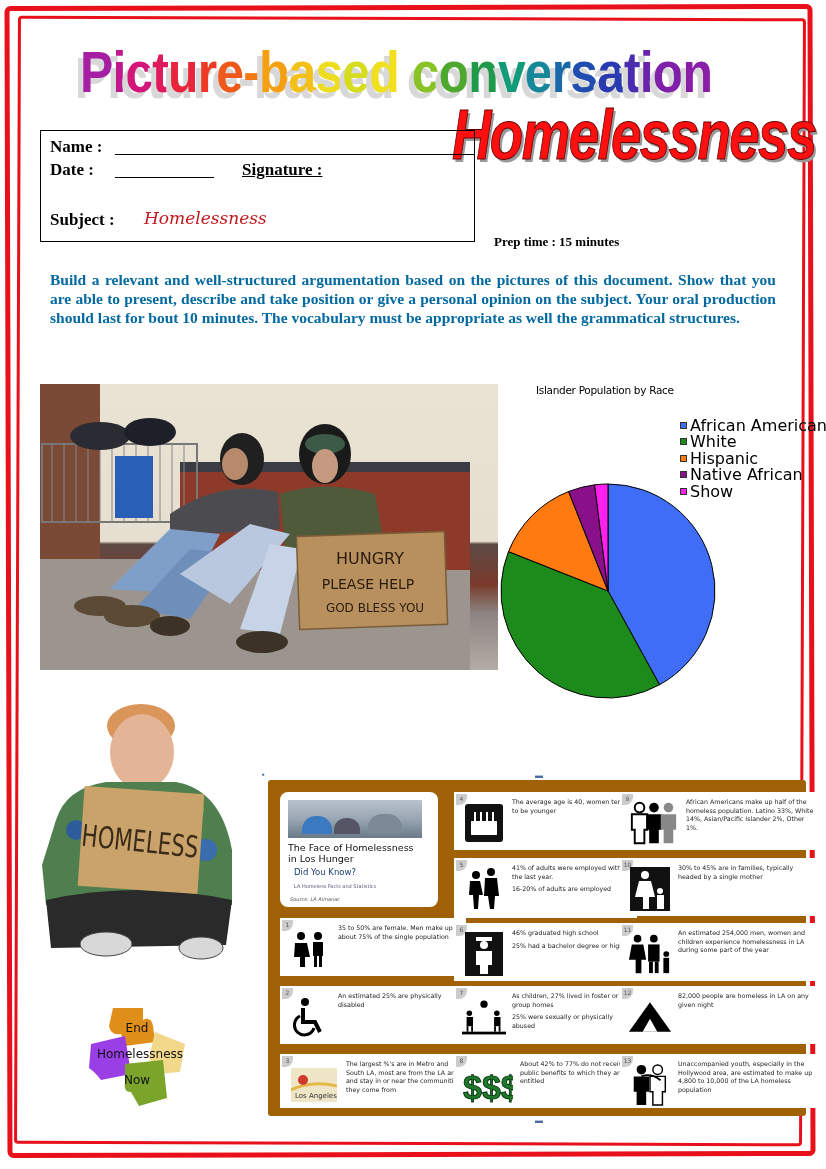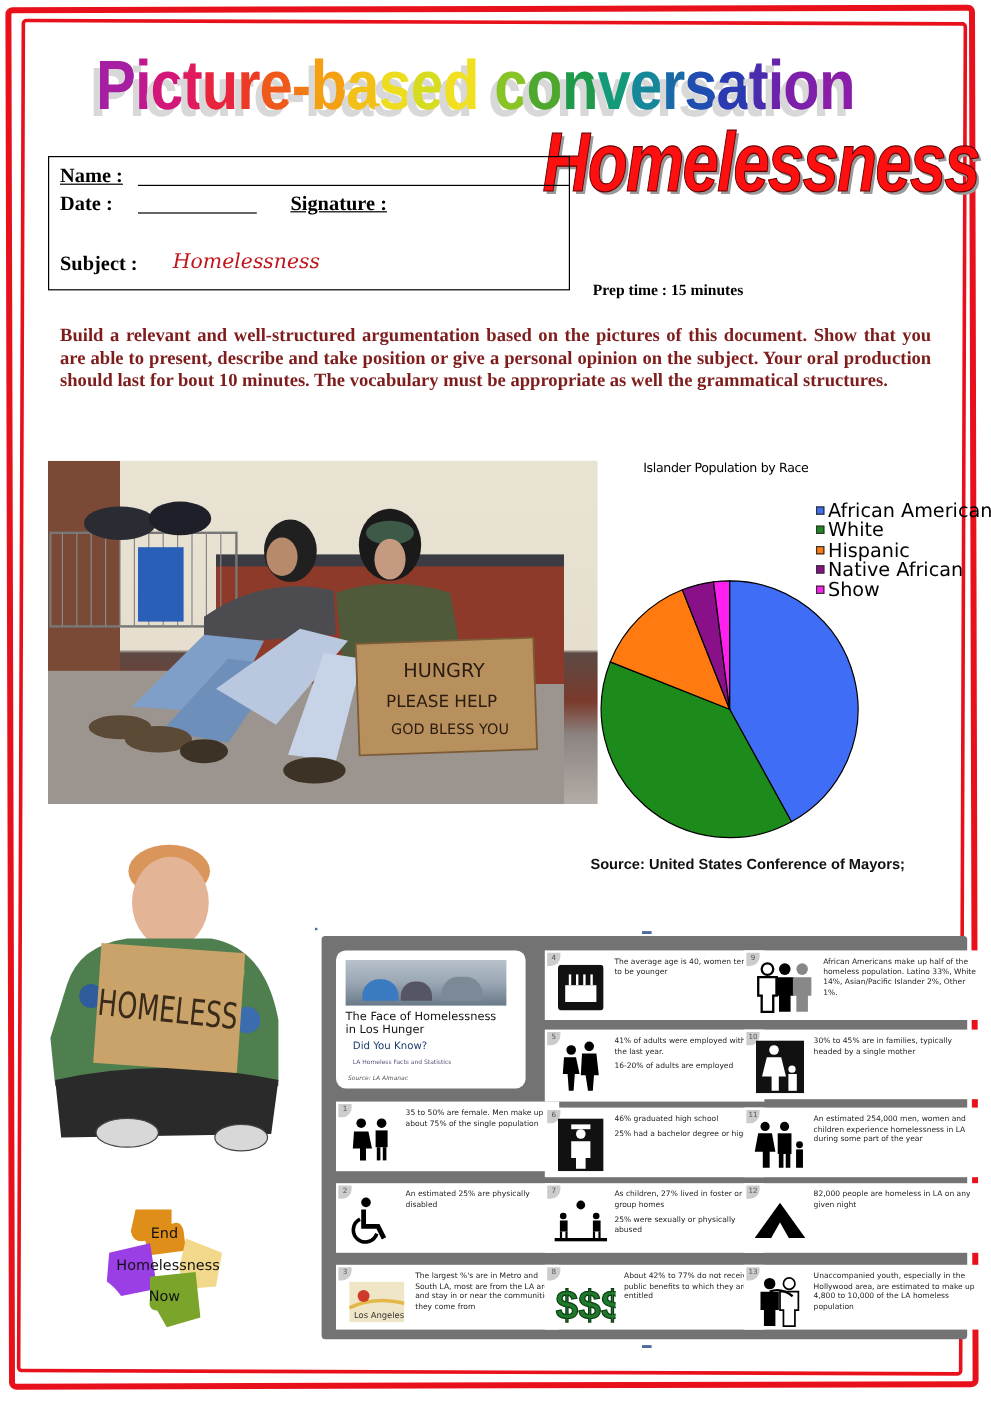--- a/index.html
+++ b/index.html
@@ -12,56 +12,56 @@
 
   .subtitle { position:absolute; left:452px; top:100px; font-family:"Liberation Sans", sans-serif; font-weight:bold; font-style:italic; font-size:70px; color:#ff1010; letter-spacing:-2px; transform:scaleX(0.78); transform-origin:left top; white-space:nowrap; -webkit-text-stroke:1px #600; text-shadow:3px 3px 0 #999; line-height:1; }
 
   .id-box { position:absolute; left:40px; top:130px; width:435px; height:112px; border:1.5px solid #000; box-sizing:border-box; }
   .id-row { position:absolute; font-weight:bold; font-size:17px; color:#000; }
   .line { position:absolute; border-bottom:1.5px solid #000; }
   .subject-val { position:absolute; left:103px; top:77px; font-family:"DejaVu Serif", serif; font-style:italic; font-size:17px; color:#c0171d; }
 
   .prep { position:absolute; left:494px; top:234px; font-size:13px; font-weight:bold; }
 
-  .instructions { position:absolute; left:50px; top:270px; width:726px; font-size:15.5px; font-weight:bold; line-height:19px; text-align:justify; color:#7f1d1d; }
+  .instructions { position:absolute; left:50px; top:270px; width:726px; font-size:15.5px; font-weight:bold; line-height:19px; text-align:justify; color:#0369a1; }
 
   .photo-main { position:absolute; left:40px; top:384px; width:458px; height:286px; overflow:hidden; background:linear-gradient(180deg,#e9e3d4 0%,#e6dfcf 55%,#5c4a44 56%,#7a3a2c 70%,#8b8482 80%,#b3aca6 100%); }
 
   .chart { position:absolute; left:492px; top:378px; width:300px; height:330px; font-family:"DejaVu Sans", sans-serif; }
   .chart-title { position:absolute; left:44px; top:6px; font-size:10.5px; color:#000; letter-spacing:-0.3px; }
   .legend { position:absolute; left:188px; top:39px; font-size:16px; }
   .legend-item { height:16.5px; display:flex; align-items:center; white-space:nowrap; }
   .swatch { width:7px; height:7px; border:1px solid #333; margin-right:3px; box-sizing:border-box; }
   .source { position:absolute; left:492px; top:712px; font-family:"Liberation Sans", sans-serif; font-weight:bold; font-size:12.2px; line-height:16px; color:#111; }
 
   .kid-photo { position:absolute; left:36px; top:700px; width:200px; height:272px; }
   .puzzle { position:absolute; left:85px; top:1002px; width:110px; height:112px; }
 
-  .info { position:absolute; left:268px; top:780px; width:538px; height:336px; background:#737373; border-radius:3px; }
+  .info { position:absolute; left:268px; top:780px; width:538px; height:336px; background:#a16207; border-radius:3px; }
   .info-mark { position:absolute; font-size:8px; color:#4a6aa0; }
   .card { position:absolute; background:#fff; font-family:"DejaVu Sans", sans-serif; font-size:6.3px; line-height:8.5px; color:#222;padding-left:28px; }
   .card .num { position:absolute; left:2px; top:2px; width:11px; height:11px; background:#ccc; border-radius:0 0 8px 0; font-size:6px; color:#555; text-align:center; line-height:10px; }
   .card .ico { position:absolute; left:8px; top:8px; width:44px; height:46px; display:flex; align-items:center; justify-content:center; }
   .card .txt { position:absolute; left:58px; top:6px; right:4px; }
   .card .txt p { margin:0 0 4px 0; }
   .intro-card { position:absolute; left:12px; top:12px; width:158px; height:115px; background:#fff; border-radius:8px; font-family:"DejaVu Sans", sans-serif; }
 </style>
 </head>
 <body>
 
 <div class="border-outer"></div>
 <div class="border-inner"></div>
 
 <div class="main-title">
   <span id="title-w0"><span style="color: rgb(166, 31, 163);">P</span><span style="color: rgb(192, 24, 143);">i</span><span style="color: rgb(211, 23, 122);">c</span><span style="color: rgb(224, 26, 92);">t</span><span style="color: rgb(232, 37, 60);">u</span><span style="color: rgb(236, 58, 38);">r</span><span style="color: rgb(239, 90, 28);">e</span><span style="color: rgb(242, 122, 20);">-</span><span style="color: rgb(244, 160, 18);">b</span><span style="color: rgb(243, 192, 24);">a</span><span style="color: rgb(238, 220, 30);">s</span><span style="color: rgb(214, 221, 32);">e</span><span style="color: rgb(240, 224, 32);">d</span></span>&nbsp;<span id="title-w1"><span style="color: rgb(136, 196, 37);">c</span><span style="color: rgb(79, 168, 46);">o</span><span style="color: rgb(31, 154, 74);">n</span><span style="color: rgb(19, 154, 120);">v</span><span style="color: rgb(23, 136, 154);">e</span><span style="color: rgb(26, 106, 168);">r</span><span style="color: rgb(31, 77, 176);">s</span><span style="color: rgb(42, 58, 176);">a</span><span style="color: rgb(74, 44, 174);">t</span><span style="color: rgb(106, 36, 172);">i</span><span style="color: rgb(126, 32, 170);">o</span><span style="color: rgb(138, 30, 168);">n</span></span>
 </div>
 <div class="subtitle">Homelessness</div>
 
 <div class="id-box">
-  <div class="id-row" style="left:9px;top:6px;text-decoration:underline;">Name :</div>
+  <div class="id-row" style="left:9px;top:6px;">Name :</div>
   <div class="line" style="left:74px;top:10px;width:360px;height:13px;"></div>
   <div class="id-row" style="left:9px;top:29px;">Date :</div>
   <div class="line" style="left:74px;top:33px;width:99px;height:13px;"></div>
   <div class="id-row" style="left:201px;top:29px;text-decoration:underline;">Signature :</div>
   <div class="id-row" style="left:9px;top:79px;">Subject :</div>
   <div class="subject-val">Homelessness</div>
 </div>
 
 <div class="prep">Prep time : 15 minutes</div>
 
@@ -143,21 +143,20 @@
   </div>
   <svg id="pie-svg" style="position:absolute;left:6px;top:104px;" width="220" height="218" viewBox="0 0 220 218">
       <path d="M110,109 L110,2 A107,107 0 0 1 161.54764312888352,202.76481476469343 Z" fill="#3f6df5" stroke="#000" stroke-width="1"></path>
       <path d="M110,109 L161.54764312888352,202.76481476469343 A107,107 0 0 1 10.5139160099571,69.61067286273946 Z" fill="#1c8b1c" stroke="#000" stroke-width="1"></path>
       <path d="M110,109 L10.5139160099571,69.61067286273946 A107,107 0 0 1 70.61067286273948,9.5139160099571 Z" fill="#ff7a10" stroke="#000" stroke-width="1"></path>
       <path d="M110,109 L70.61067286273948,9.5139160099571 A107,107 0 0 1 96.5893440086195,2.8437269593508603 Z" fill="#8a108a" stroke="#000" stroke-width="1"></path>
       <path d="M110,109 L96.5893440086195,2.8437269593508603 A107,107 0 0 1 110.00000000000007,2 Z" fill="#ff20f0" stroke="#000" stroke-width="1"></path>
     </svg>
 </div>
 <div class="source">
-  <div>Source: United States Conference of Mayors;</div>
 </div>
 
 <div class="kid-photo">
   <svg width="200" height="272" viewBox="0 0 200 272">
     <ellipse cx="105" cy="26" rx="34" ry="22" fill="#d9955a"></ellipse>
     <ellipse cx="106" cy="52" rx="32" ry="38" fill="#e4b497"></ellipse>
     <path d="M20 120 Q30 88 70 82 L140 82 Q185 90 196 150 L196 205 L10 205 L6 165 Z" fill="#4f7f4e"></path>
     <circle cx="40" cy="130" r="10" fill="#2f5c9a"></circle>
       <circle cx="170" cy="150" r="11" fill="#3a6cae"></circle>
       <circle cx="60" cy="175" r="9" fill="#2b4c7e"></circle>

